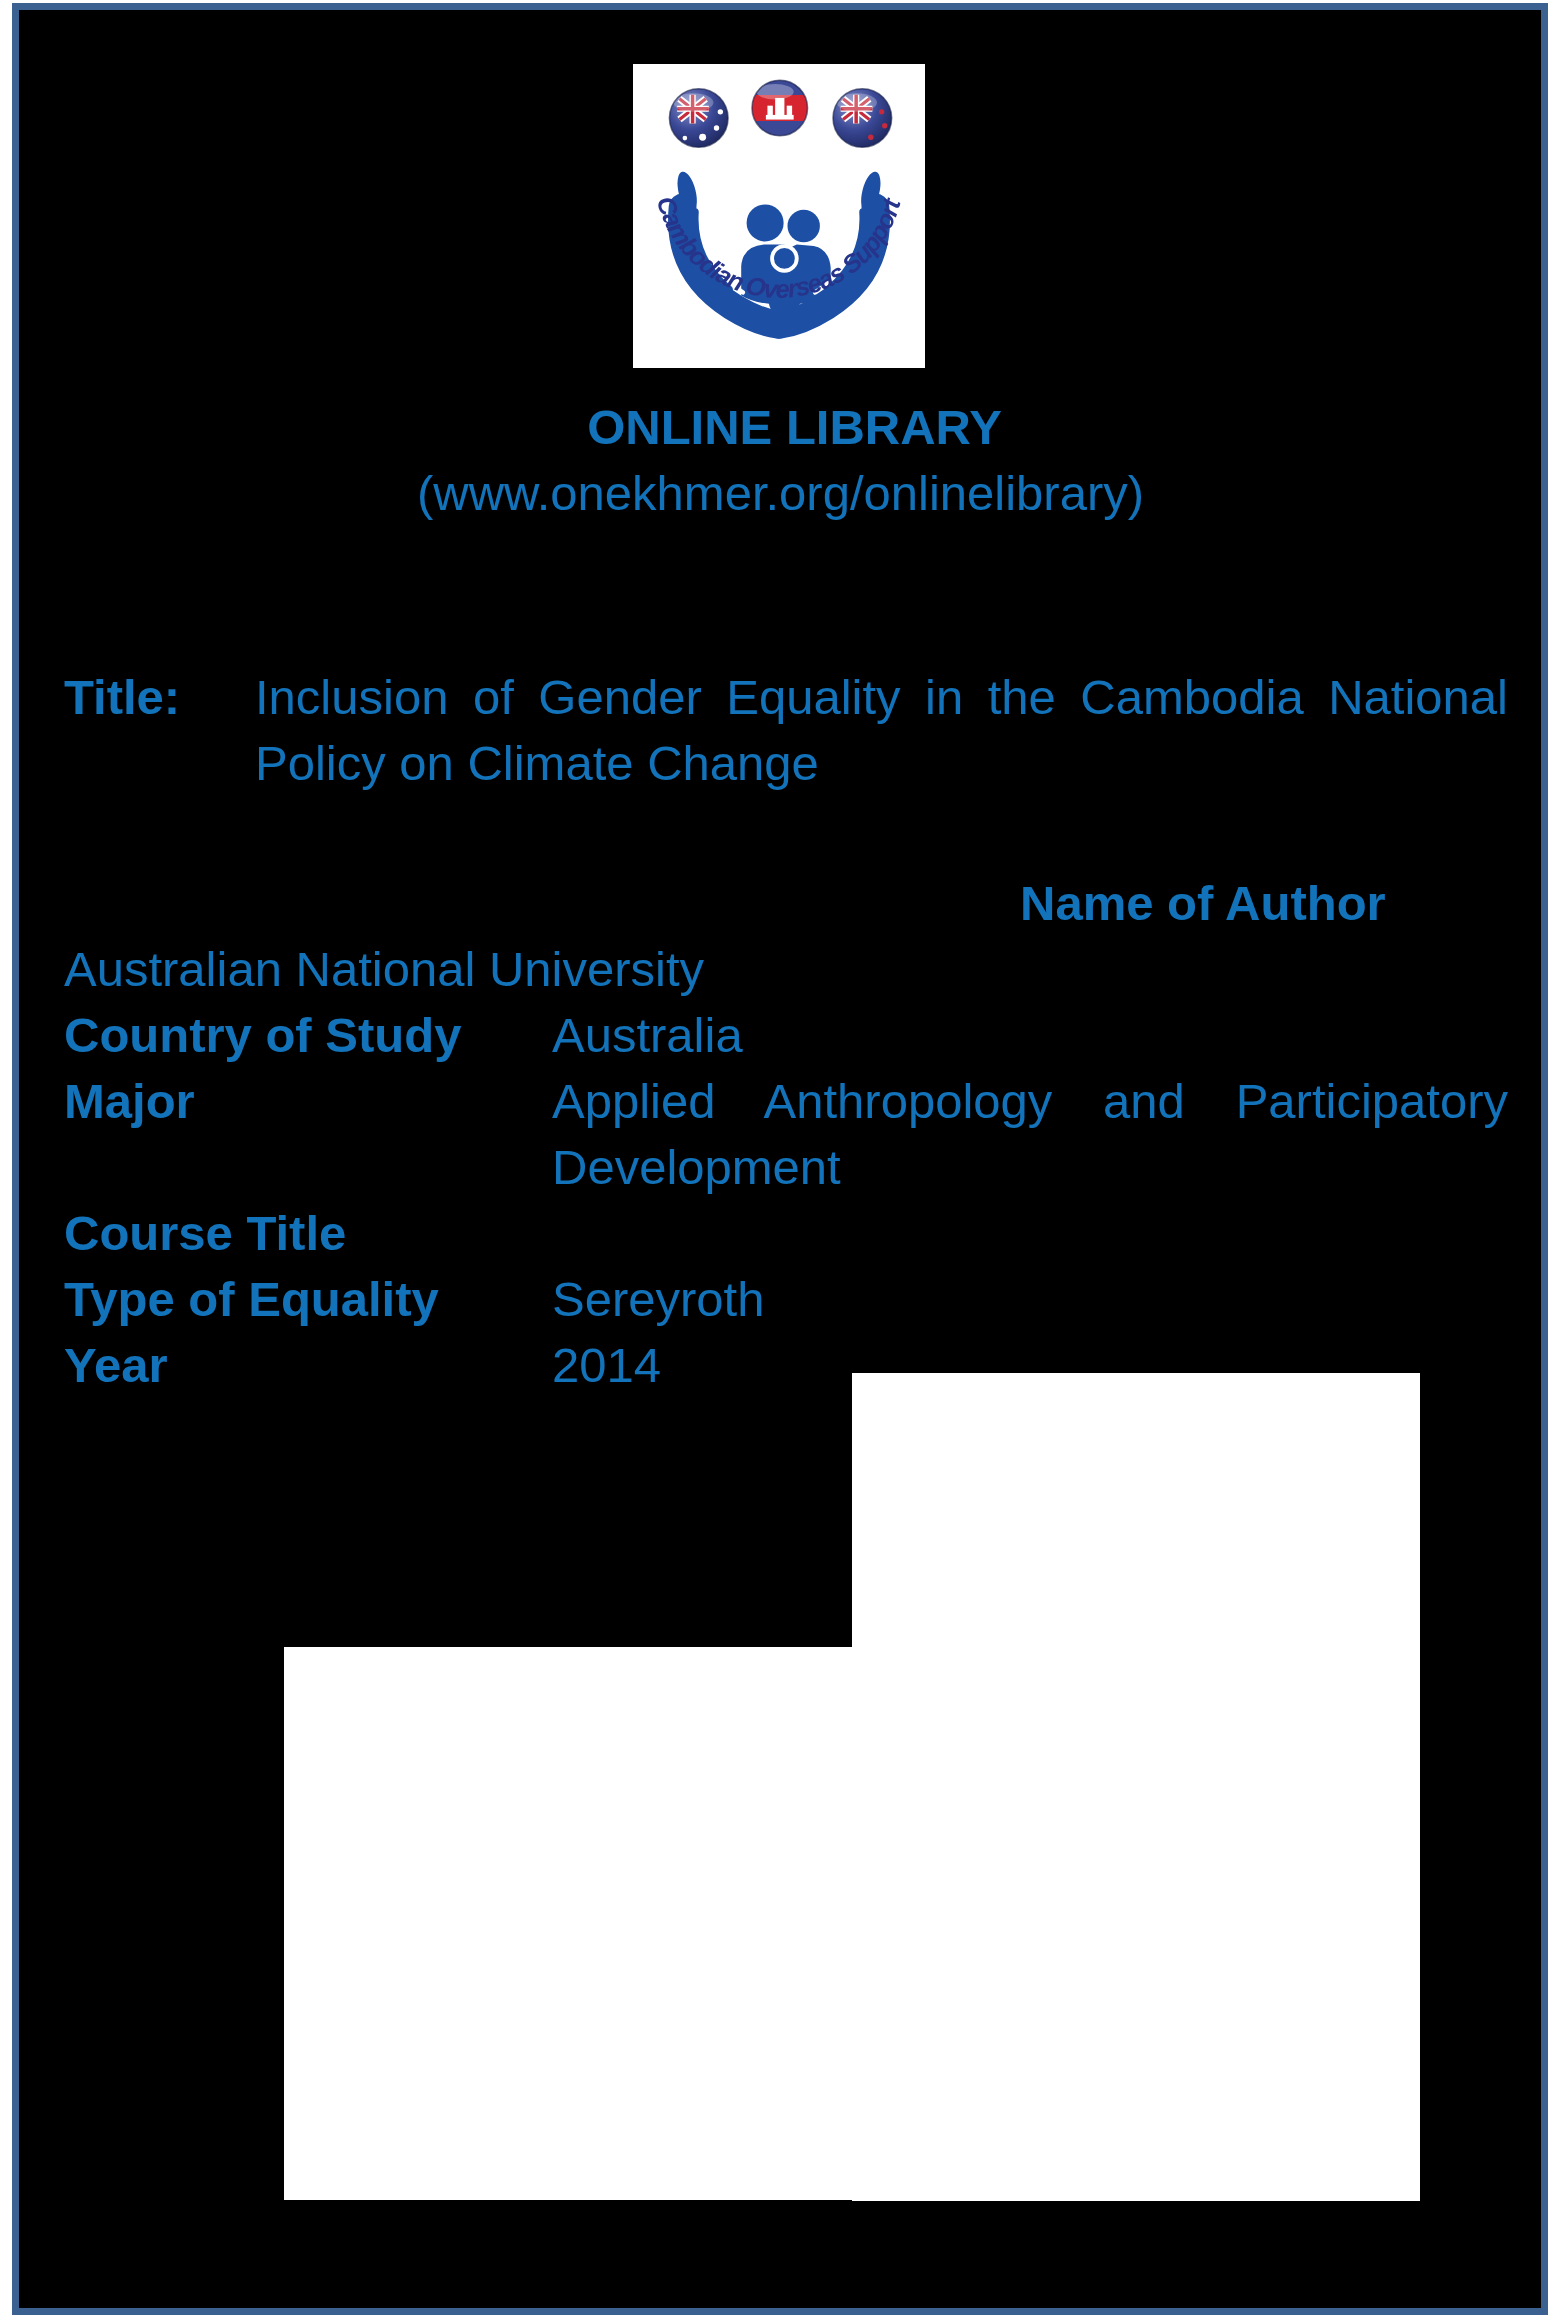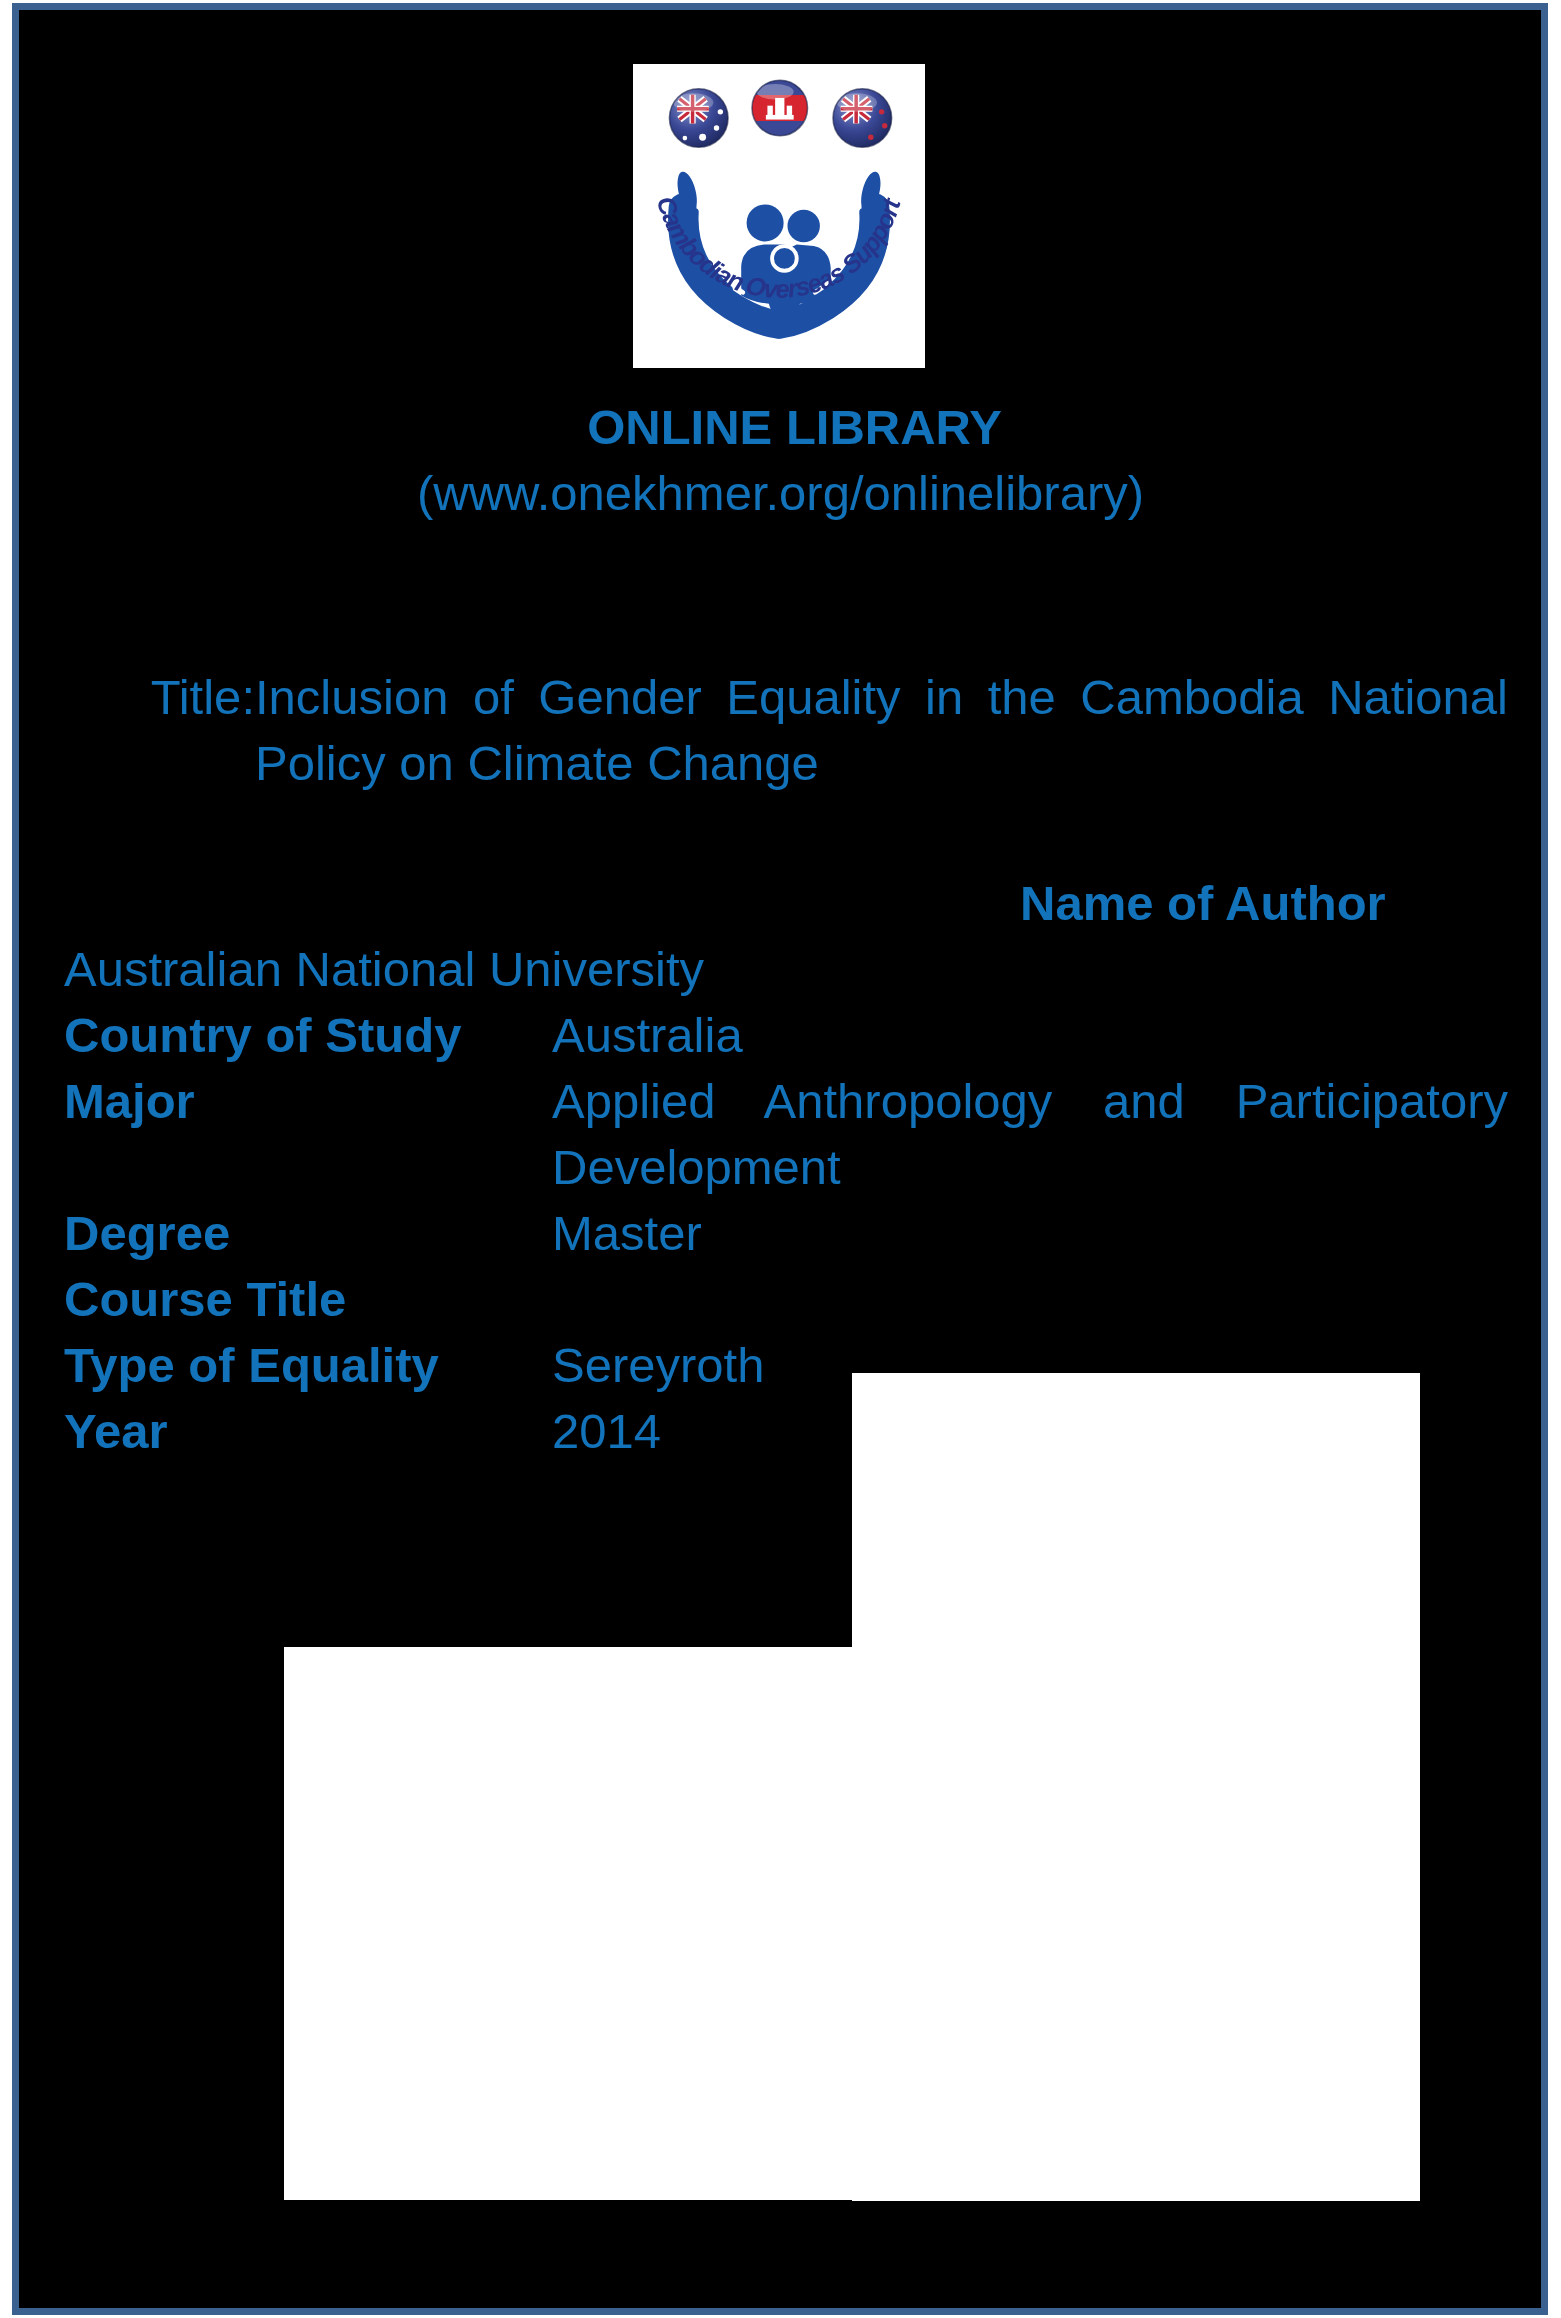--- a/index.html
+++ b/index.html
@@ -24,21 +24,21 @@
     position:absolute;left:20px;top:394px;width:1521px;
     text-align:center;line-height:66px;font-size:49px;
   }
   .heading .h1{font-weight:700;padding-left:28px;}
   .heading .h2{font-weight:400;}
   
   .title-row{
     position:absolute;left:64px;top:664px;width:1444px;
     display:flex;align-items:flex-start;line-height:66px;font-size:49px;
   }
-  .title-label{width:191px;flex:0 0 191px;font-weight:400;text-align:right;}
+  .title-label{width:191px;flex:0 0 191px;font-weight:700;}
   .title-text{flex:1;}
   .just{text-align:justify;text-align-last:justify;}
   
   .meta{
     position:absolute;left:64px;top:870px;width:1444px;
     font-size:49px;line-height:66px;
   }
   .meta-row{display:flex;align-items:flex-start;justify-content:flex-end;}
   .meta-label{width:488px;flex:0 0 488px;font-weight:700;}
   .meta-value{flex:1;}
@@ -161,24 +161,20 @@
     <div class="meta-value">Australia</div>
   </div>
   <div class="meta-row">
     <div class="meta-label">Major</div>
     <div class="meta-value">
       <div class="just">Applied Anthropology and Participatory</div>
       <div>Development</div>
     </div>
   </div>
   <div class="meta-row">
-    <div class="meta-label">Degree</div>
-    <div class="meta-value">Master</div>
-  </div>
-  <div class="meta-row">
     <div class="meta-label">Course Title</div>
     <div class="meta-value"></div>
   </div>
   <div class="meta-row">
     <div class="meta-label">Type of Equality</div>
     <div class="meta-value">Sereyroth</div>
   </div>
   <div class="meta-row">
     <div class="meta-label">Year</div>
     <div class="meta-value">2014</div>

